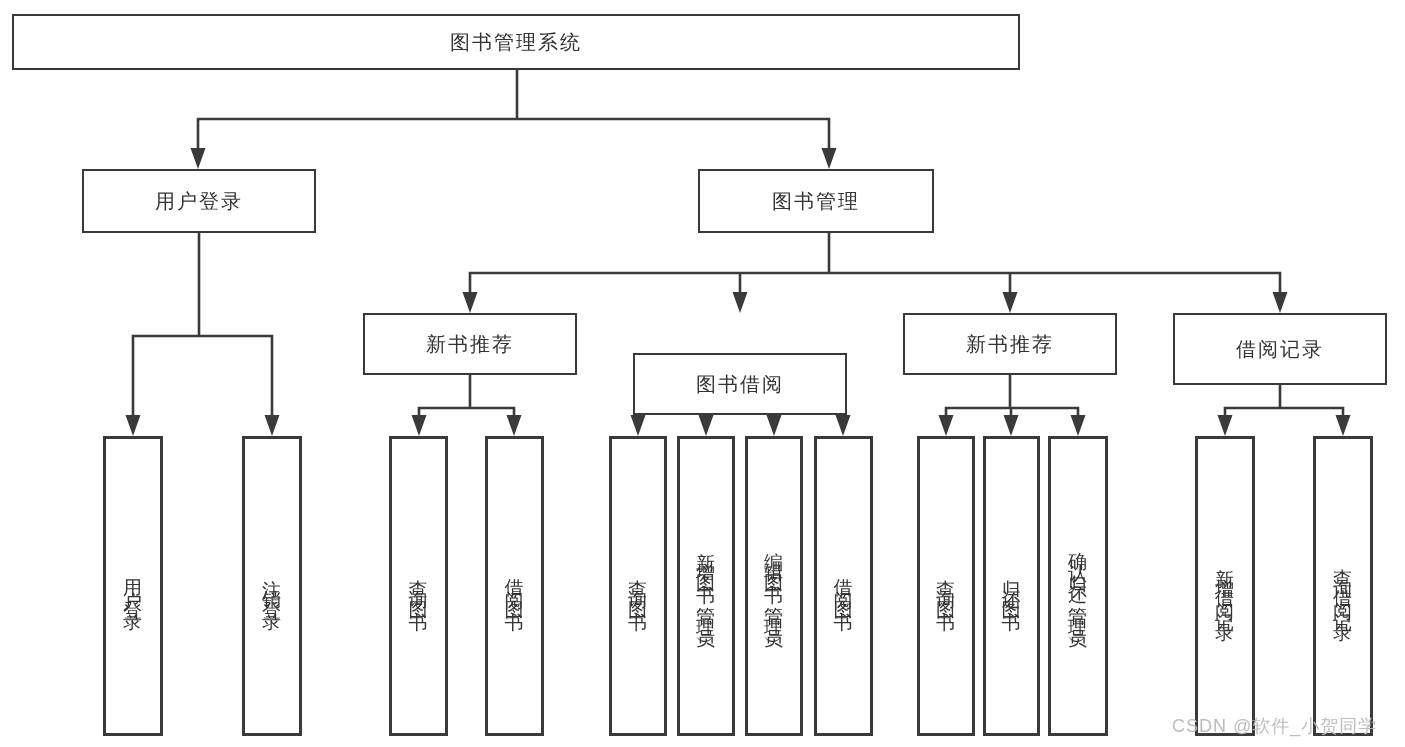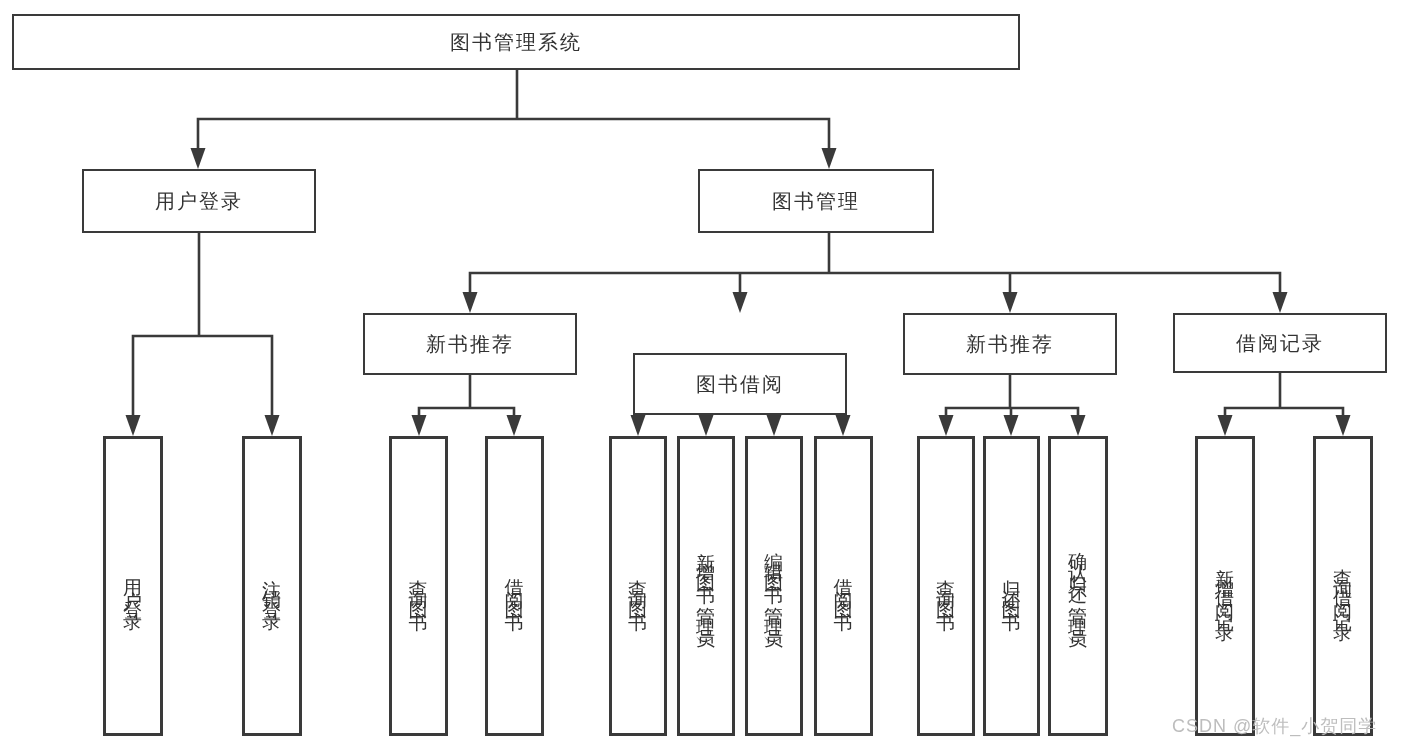--- a/index.html
+++ b/index.html
@@ -128,21 +128,21 @@
 
   <div class="box" style="left:363px; top:313px; width:214px; height:62px;">
     <span>新书推荐</span>
   </div>
   <div class="box" style="left:633px; top:313px; width:214px; height:62px;margin-top:40px;">
     <span>图书借阅</span>
   </div>
   <div class="box" style="left:903px; top:313px; width:214px; height:62px;">
     <span>新书推荐</span>
   </div>
-  <div class="box" style="left:1173px; top:313px; width:214px; height:60px;">
+  <div class="box" style="left:1173px; top:313px; width:214px; height:72px;">
     <span>借阅记录</span>
   </div>
 
   <div class="vbox" style="left:103px; top:436px; width:60px; height:300px;">
     <span>用户登录</span>
   </div>
   <div class="vbox" style="left:242px; top:436px; width:60px; height:300px;">
     <span>注销登录</span>
   </div>
 

